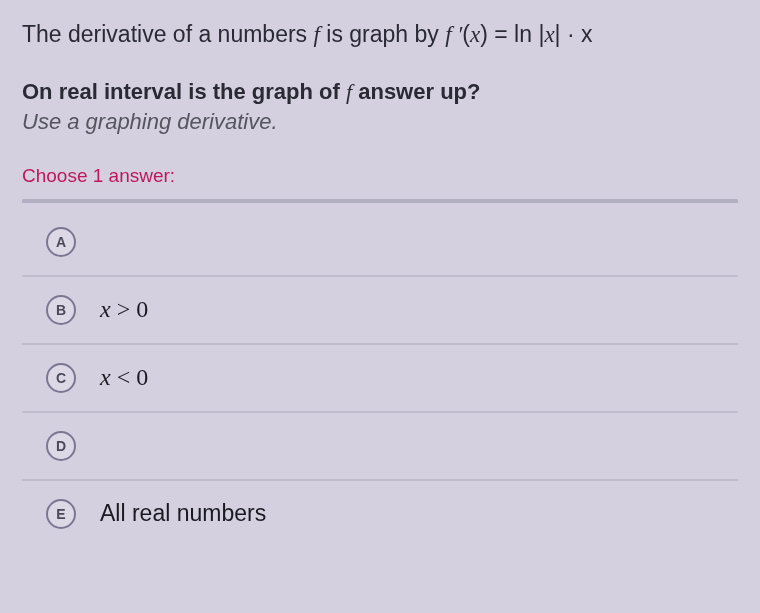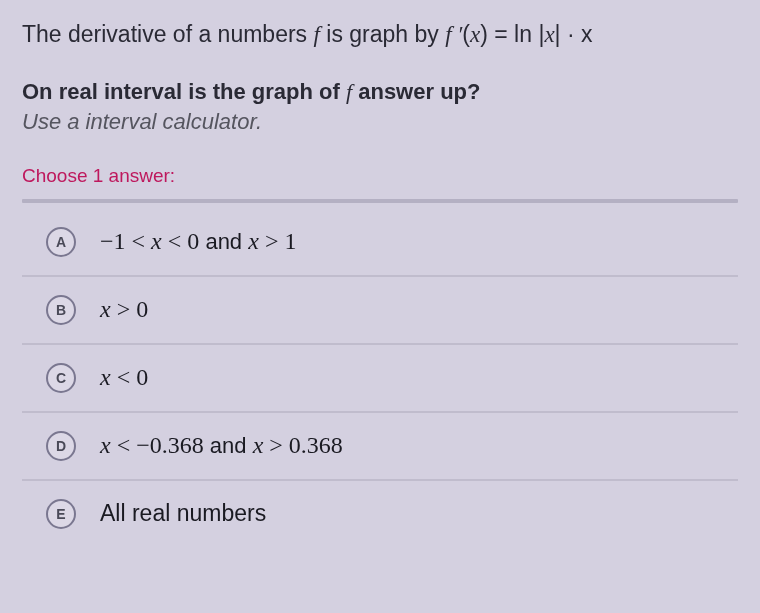--- a/index.html
+++ b/index.html
@@ -102,54 +102,48 @@
 <body>
 
 <div class="question-stem">
   <span>The derivative of a numbers </span><span class="math-func">f</span><span> is graph by </span><span class="math-func">f ′</span><span>(</span><span class="math-var">x</span><span>) = ln |</span><span class="math-var">x</span><span>| · x</span>
 </div>
 
 <div class="sub-question">
   <span>On real interval is the graph of </span><span class="math-func" style="font-weight:400">f</span><span> answer up?</span>
 </div>
 
-<div class="hint">Use a interval calculator.</div>
+<div class="hint">Use a graphing derivative.</div>
 
 <div class="choose-label">Choose 1 answer:</div>
 
 <div class="divider"></div>
 
 <div class="choices">
 
   <div class="choice">
     <div class="radio">A</div>
-    <div class="choice-content">
-      <span>−1 &lt; </span><span class="math-var">x</span><span> &lt; 0</span><span class="conn"> and </span><span class="math-var">x</span><span> &gt; 1</span>
-    </div>
   </div>
 
   <div class="choice">
     <div class="radio">B</div>
     <div class="choice-content">
       <span class="math-var">x</span><span> &gt; 0</span>
     </div>
   </div>
 
   <div class="choice">
     <div class="radio">C</div>
     <div class="choice-content">
       <span class="math-var">x</span><span> &lt; 0</span>
     </div>
   </div>
 
   <div class="choice">
     <div class="radio">D</div>
-    <div class="choice-content">
-      <span class="math-var">x</span><span> &lt; −0.368</span><span class="conn"> and </span><span class="math-var">x</span><span> &gt; 0.368</span>
-    </div>
   </div>
 
   <div class="choice">
     <div class="radio">E</div>
     <div class="choice-content text-ans">All real numbers</div>
   </div>
 
 </div>
 
 </body></html>

